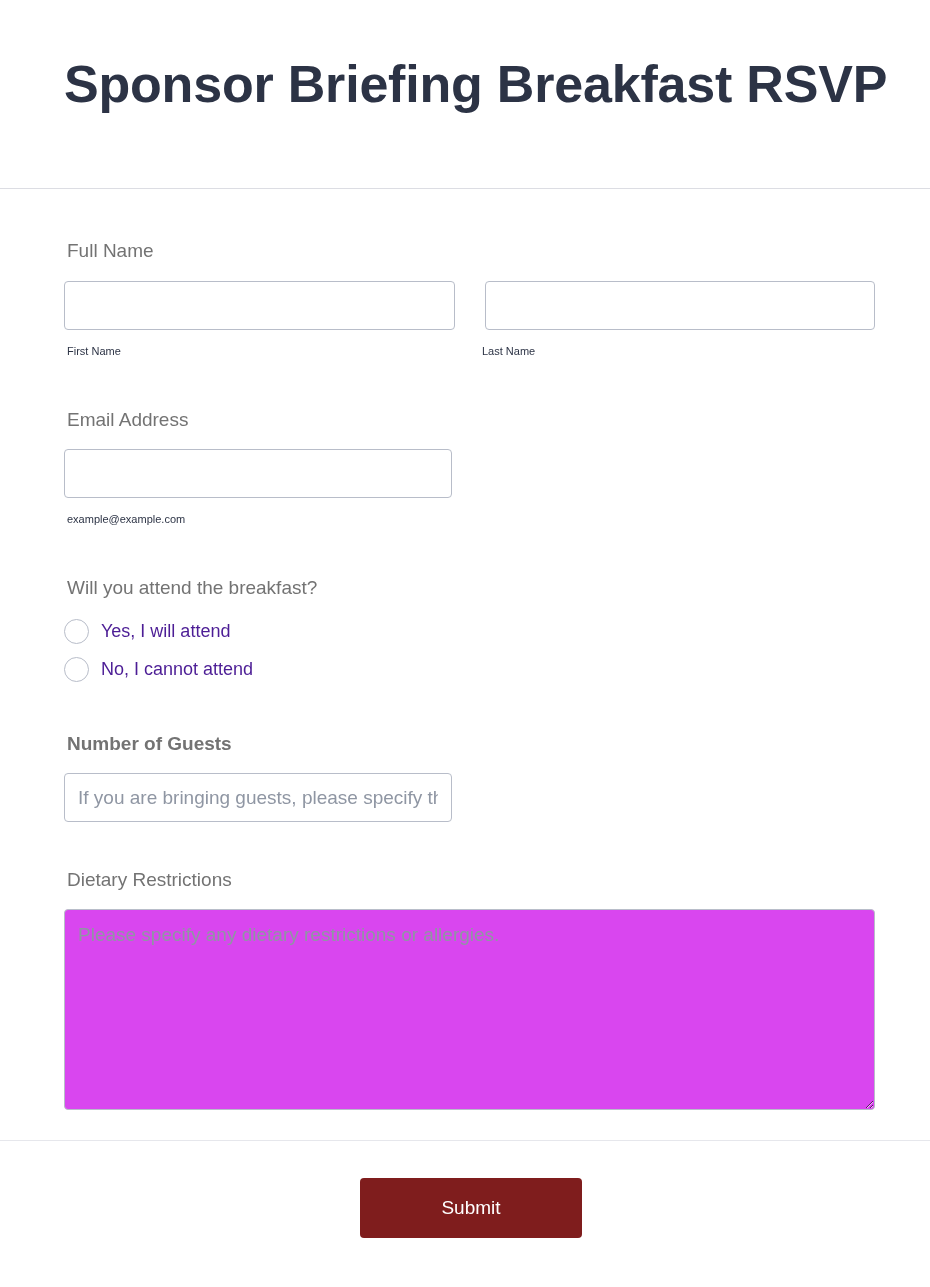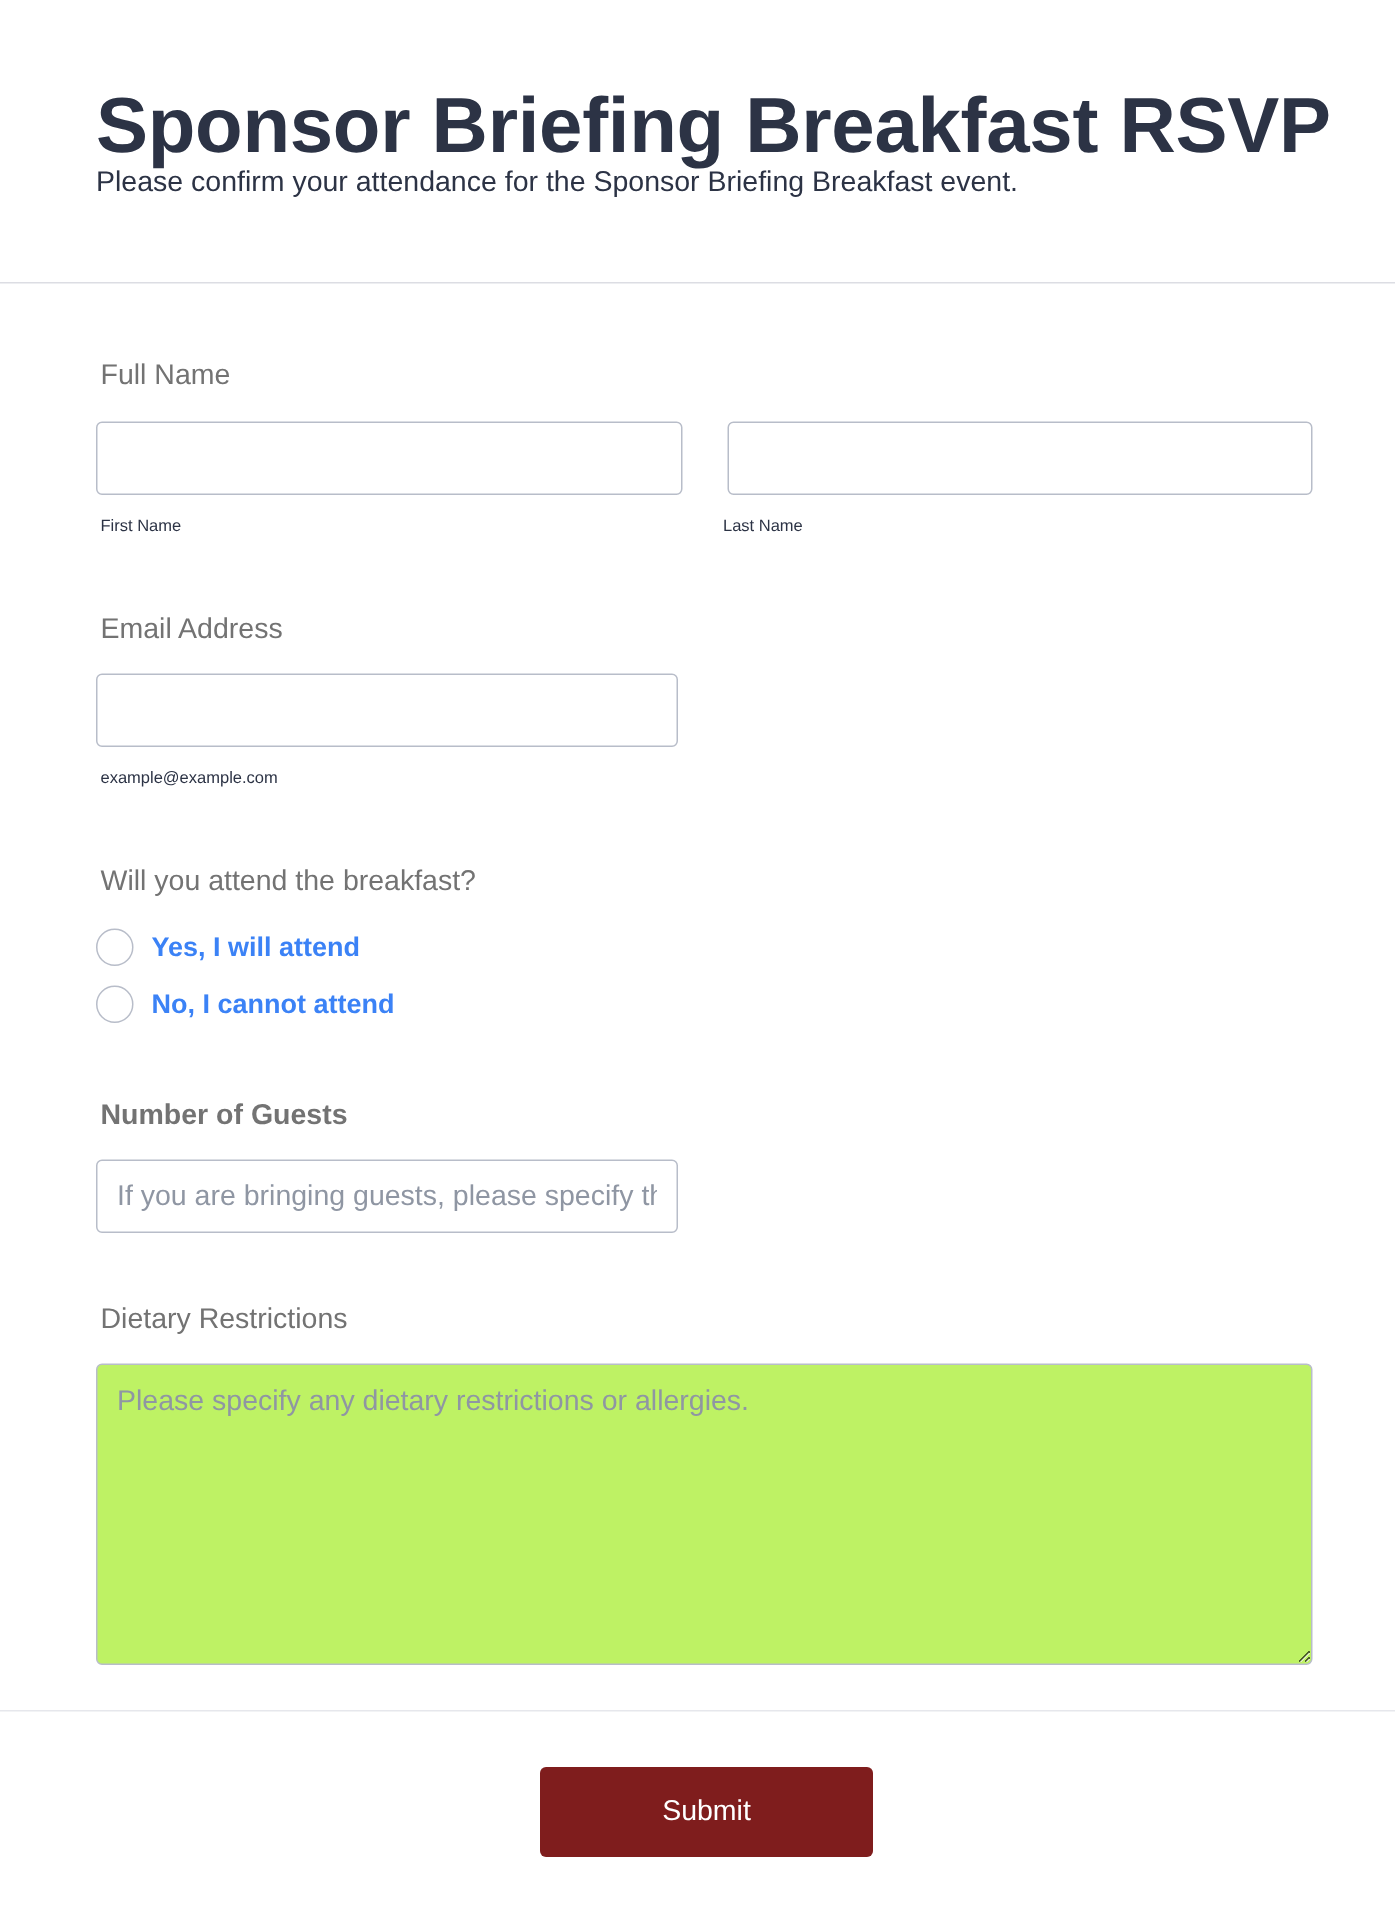--- a/index.html
+++ b/index.html
@@ -11,35 +11,34 @@
   .subtitle { position: absolute; left: 64px; top: 111px; font-size: 19px; color: #2c3345; }
 
   .label { position: absolute; left: 67px; font-size: 19px; color: #737373; }
   .sublabel { position: absolute; font-size: 11px; color: #2c3345; }
 
   .input { position: absolute; height: 49px; border: 1px solid #b8bdc9; border-radius: 4px; background: #fff; font-size: 19px; padding: 0 13px; color: #2c3345; font-family: "Liberation Sans", "DejaVu Sans", sans-serif; outline: none; }
   .input::placeholder { color: #8f96a3; }
 
   .radio-row { position: absolute; left: 64px; display: flex; align-items: center; height: 26px; }
   .radio { width: 25px; height: 25px; border: 1px solid #b8bdc9; border-radius: 50%; background: #fff; }
-  .radio-label { margin-left: 12px; font-size: 18px; color: #3b82f6; font-weight: bold; }
+  .radio-label { margin-left: 12px; font-size: 18px; color: #4c1d95; }
 
-  .textarea { position: absolute; left: 64px; top: 909px; width: 811px; height: 201px; border: 1px solid #b8bdc9; border-radius: 4px; background: #bef264; font-size: 19px; padding: 14px 13px; color: #2c3345; resize: vertical; font-family: "Liberation Sans", "DejaVu Sans", sans-serif; outline: none; }
+  .textarea { position: absolute; left: 64px; top: 909px; width: 811px; height: 201px; border: 1px solid #b8bdc9; border-radius: 4px; background: #d946ef; font-size: 19px; padding: 14px 13px; color: #2c3345; resize: vertical; font-family: "Liberation Sans", "DejaVu Sans", sans-serif; outline: none; }
   .textarea::placeholder { color: #8f96a3; }
 
   .divider { position: absolute; left: 0; top: 1140px; width: 930px; height: 1px; background: #e6e7ec; }
 
   .submit { position: absolute; left: 360px; top: 1178px; width: 222px; height: 60px; background: #7f1d1d; border: none; border-radius: 4px; color: #fff; font-size: 19px; font-family: "Liberation Sans", "DejaVu Sans", sans-serif; cursor: pointer; }
 </style>
 </head>
 <body>
 
 <div class="header">
   <h1 class="title">Sponsor Briefing Breakfast RSVP</h1>
-  <p class="subtitle">Please confirm your attendance for the Sponsor Briefing Breakfast event.</p>
 </div>
 
 <div class="label" style="top:240px;">Full Name</div>
 <input class="input" type="text" style="left: 64px; top: 281px; width: 391px;">
 <div class="sublabel" style="left:67px; top:345px;">First Name</div>
 <input class="input" type="text" style="left: 485px; top: 281px; width: 390px;">
 <div class="sublabel" style="left:482px; top:345px;">Last Name</div>
 
 <div class="label" style="top:409px;">Email Address</div>
 <input class="input" type="email" style="left: 64px; top: 449px; width: 388px;">

